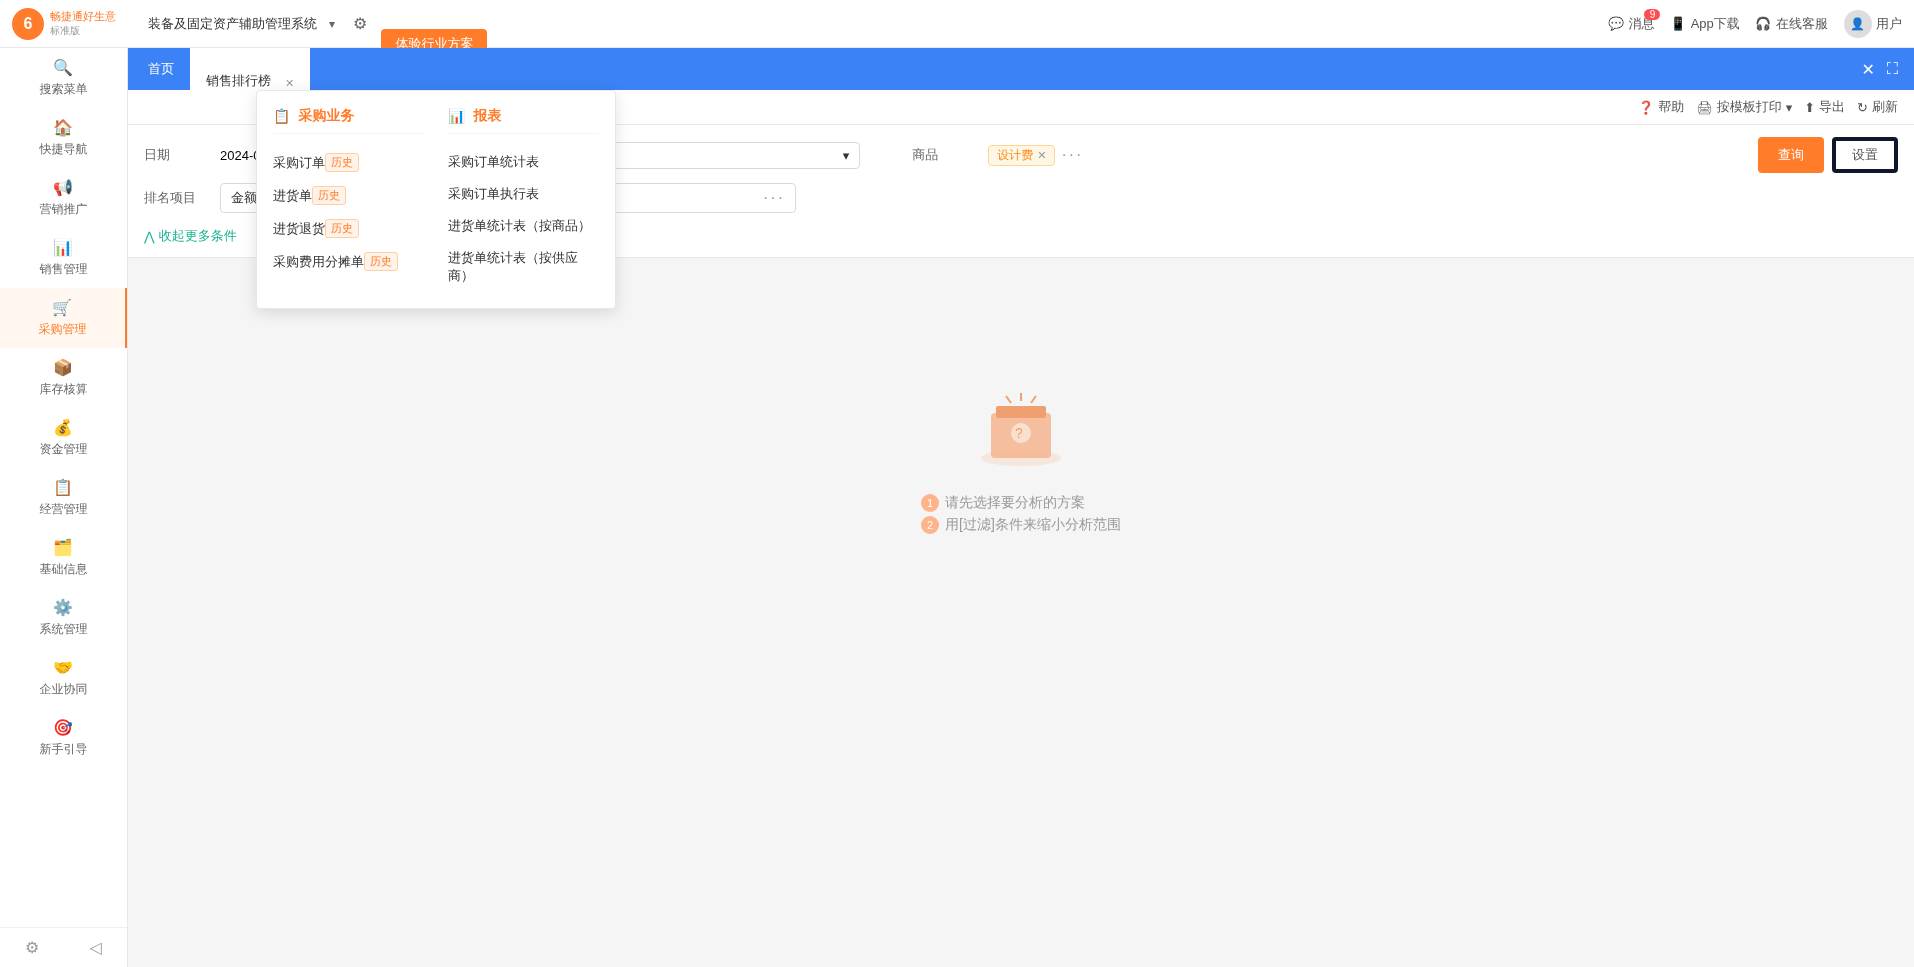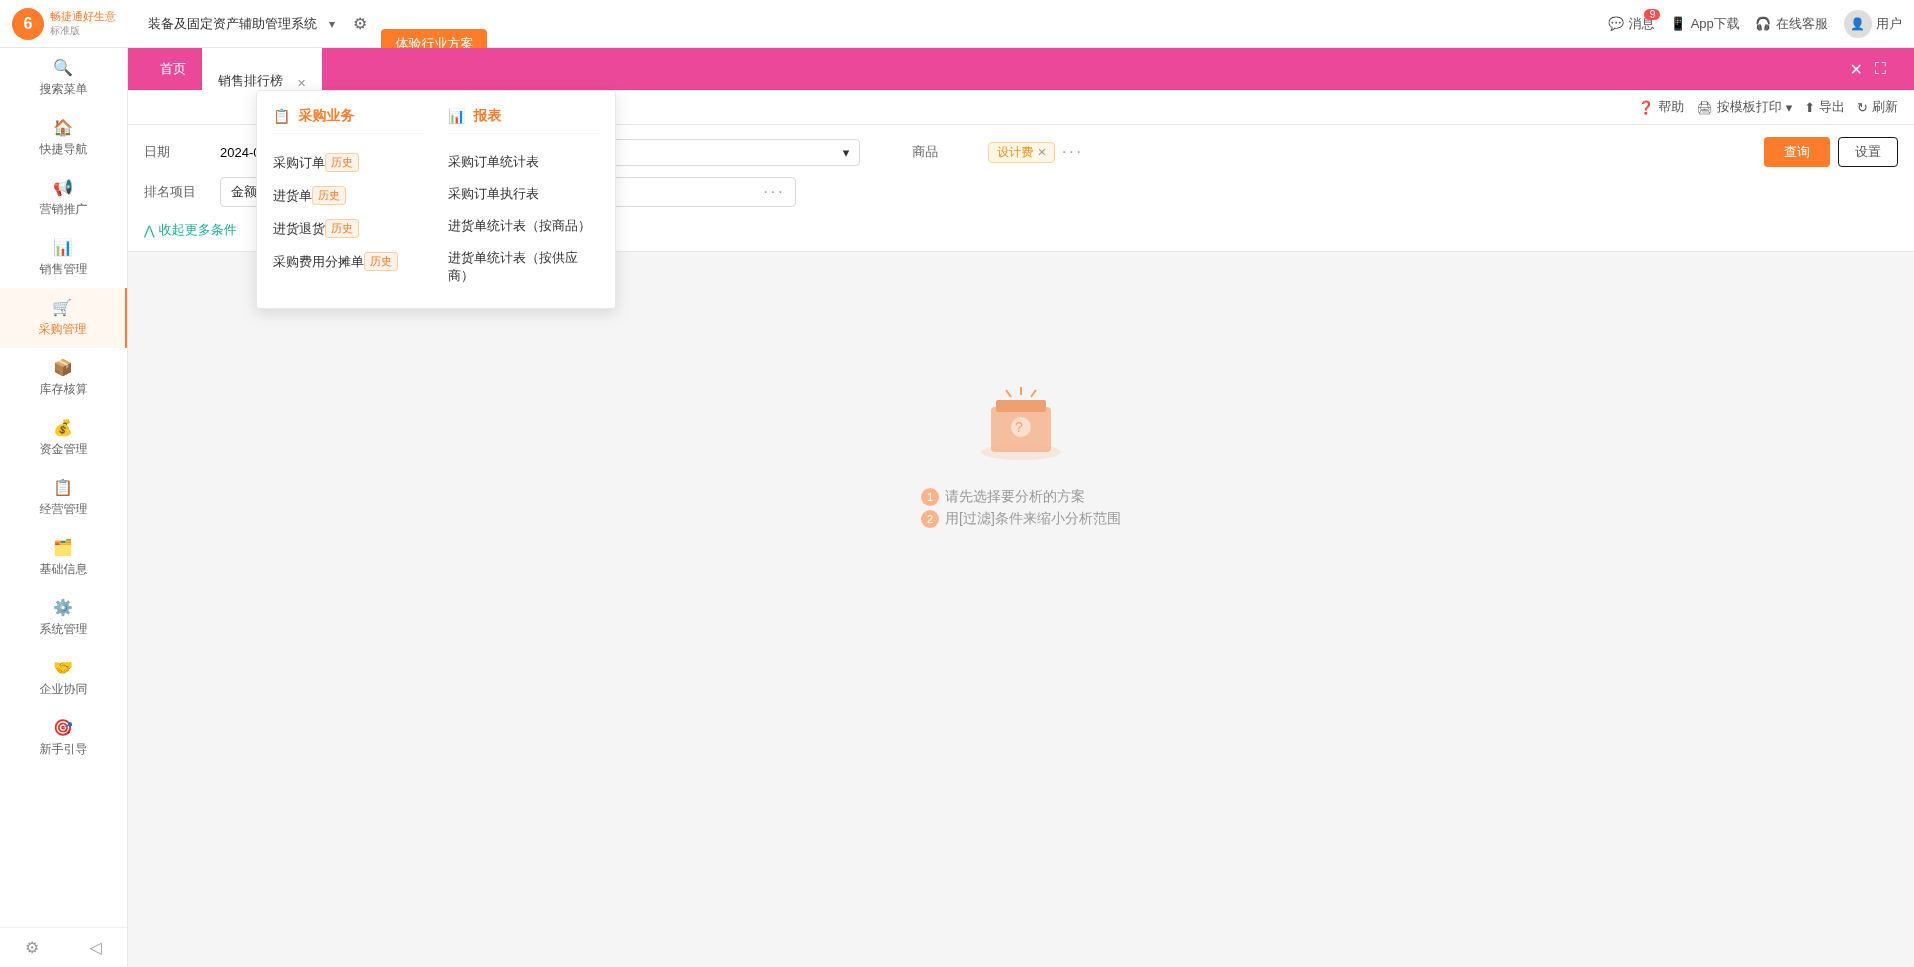--- a/index.html
+++ b/index.html
@@ -4,21 +4,21 @@
   <style>
     * { box-sizing: border-box; margin: 0; padding: 0; }
     body { font-family: "Microsoft YaHei", "PingFang SC", sans-serif; font-size: 13px; background: #f5f5f5; overflow: hidden; }
 
     
     .app-container { display: flex; flex-direction: column; height: 967px; width: 1914px; }
     .top-bar { height: 48px; background: #fff; display: flex; align-items: center; padding: 0 12px; border-bottom: 1px solid #e8e8e8; flex-shrink: 0; }
     .main-area { display: flex; flex: 1; overflow: hidden; }
     .sidebar { width: 128px; background: #fff; border-right: 1px solid #e8e8e8; display: flex; flex-direction: column; flex-shrink: 0; }
     .content-area { flex: 1; display: flex; flex-direction: column; overflow: hidden; position: relative; }
-    .tab-bar { height: 42px; background: #ec4899; display: flex; align-items: center; padding: 0 16px; flex-shrink: 0; }
+    .tab-bar { height: 42px; background: #3b82f6; display: flex; align-items: center; padding: 0 4px; flex-shrink: 0; }
 
     
     .logo-area { display: flex; align-items: center; gap: 6px; width: 128px; flex-shrink: 0; }
     .logo-icon { width: 32px; height: 32px; background: #ff7c2a; border-radius: 50%; display: flex; align-items: center; justify-content: center; color: white; font-size: 16px; font-weight: bold; }
     .logo-text { font-size: 11px; color: #ff7c2a; line-height: 1.3; }
     .logo-sub { font-size: 10px; color: #999; }
     .top-bar-middle { display: flex; align-items: center; flex: 1; gap: 8px; padding-left: 8px; }
     .system-title { font-size: 13px; color: #333; font-family: Liberation Serif, serif; }
     .dropdown-btn { background: none; border: none; cursor: pointer; color: #666; font-size: 12px; padding: 2px 4px; }
     .gear-btn { background: none; border: none; cursor: pointer; color: #666; font-size: 16px; padding: 2px 6px; }
@@ -47,21 +47,21 @@
 
     
     .filter-area { background: white; padding: 12px 16px; border-bottom: 1px solid #e8e8e8; }
     .filter-row { display: flex; align-items: center; gap: 16px; margin-bottom: 10px; }
     .filter-label { color: #666; font-size: 13px; white-space: nowrap; min-width: 60px; }
     .filter-input { border: 1px solid #d9d9d9; border-radius: 4px; padding: 5px 10px; font-size: 13px; color: #333; background: white; min-width: 200px; cursor: pointer; display: flex; align-items: center; justify-content: space-between; }
     .filter-tag-orange { background: #fff7e6; border: 1px solid #ffd591; border-radius: 4px; padding: 1px 8px; font-size: 12px; color: #fa8c16; display: flex; align-items: center; gap: 4px; }
     .filter-tag-close { cursor: pointer; color: #999; font-size: 11px; }
     .filter-dots { color: #999; cursor: pointer; font-size: 16px; letter-spacing: 2px; }
     .action-btn-primary { background: #ff7c2a; color: white; border: none; border-radius: 4px; padding: 6px 20px; cursor: pointer; font-size: 13px; }
-    .action-btn-default { background: white; color: #555; border: 1px solid #0f172a; border-radius: 4px; padding: 5px 16px; cursor: pointer; font-size: 13px; }
+    .action-btn-default { background: white; color: #555; border: 4px solid #0f172a; border-radius: 4px; padding: 5px 16px; cursor: pointer; font-size: 13px; }
     .collapse-btn { color: #1ab394; cursor: pointer; font-size: 13px; display: flex; align-items: center; gap: 4px; }
 
     
     .empty-state { display: flex; flex-direction: column; align-items: center; justify-content: center; height: 400px; color: #999; font-size: 14px; gap: 12px; }
     .empty-icon { width: 120px; height: 100px; position: relative; }
     .empty-text-list { list-style: none; }
     .empty-text-list li { margin: 4px 0; display: flex; align-items: center; gap: 6px; }
     .bullet { width: 18px; height: 18px; border-radius: 50%; background: #ffb38a; color: white; font-size: 11px; display: flex; align-items: center; justify-content: center; flex-shrink: 0; }
 
     

